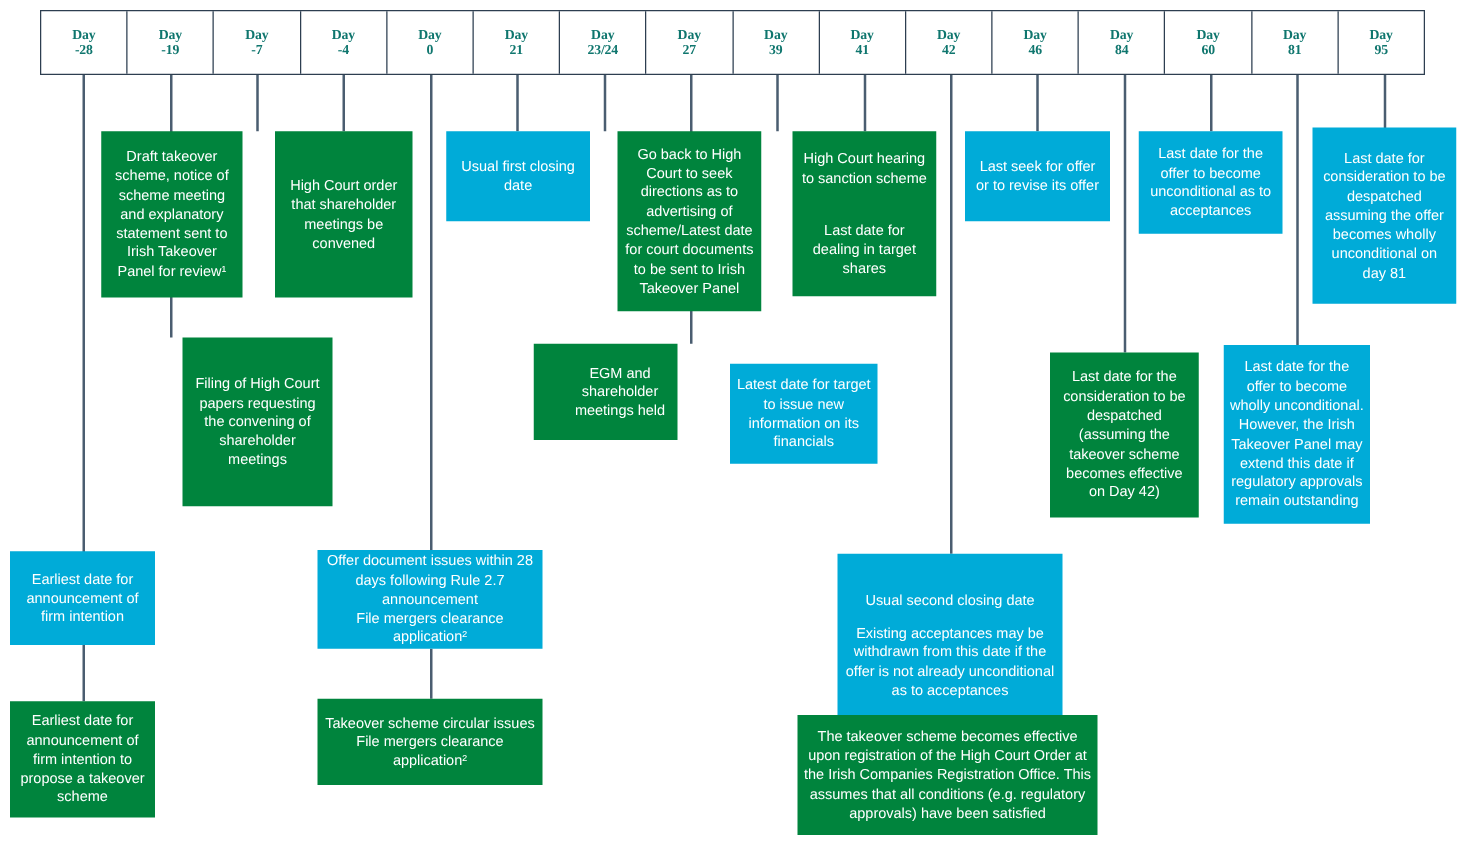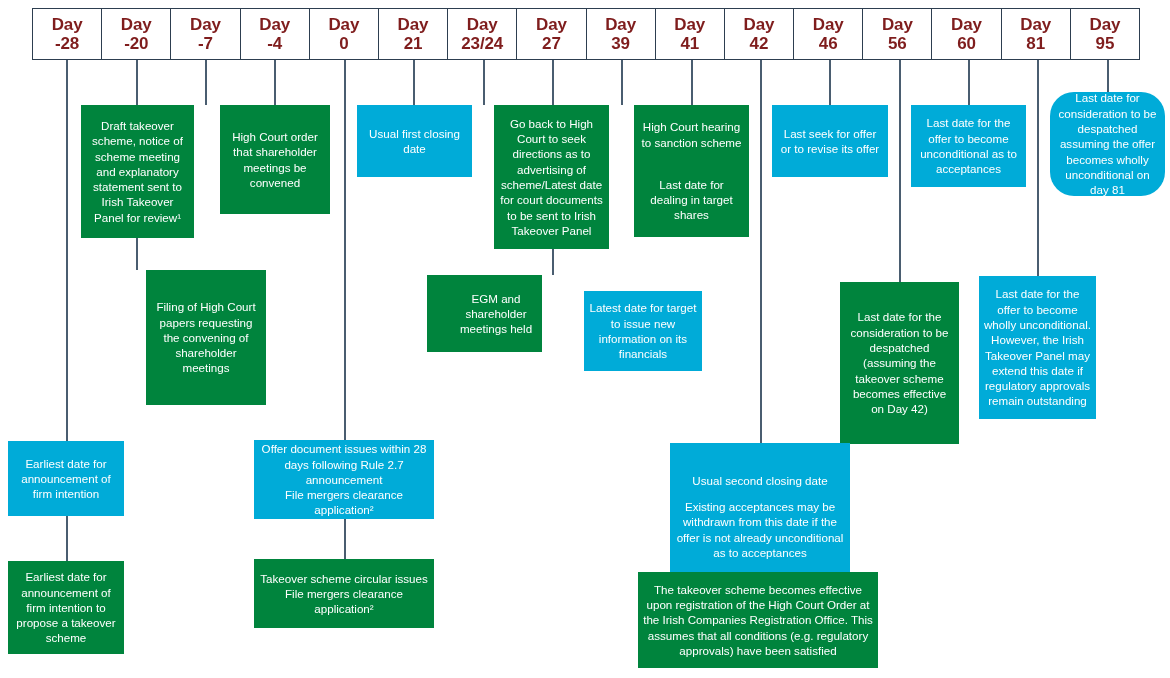--- a/index.html
+++ b/index.html
@@ -32,25 +32,26 @@
     background: #ffffff;
   }
   .day-cell {
     flex: 1 1 0;
     border-right: 1.5px solid #2d3e50;
     box-sizing: border-box;
     display: flex;
     flex-direction: column;
     align-items: center;
     justify-content: center;
-    color: #7f1d1d;
-    font-size: 17px;
+    color: #0f766e;
+    font-size: 11px;
     font-weight: bold;
     line-height: 1.12;
     letter-spacing: -0.1px;
+    font-family: Liberation Serif, serif;
   }
   .day-cell:last-child { border-right: none; }
   .day-cell .day-word { display: block; }
   .day-cell .day-num  { display: block; }
 
   
   .connector {
     position: absolute;
     width: 2px;
     background: #4a5d70;
@@ -84,21 +85,21 @@
 
 <div id="canvas">
 
   <div id="day-scale">
     <div class="day-cell">
       <span class="day-word">Day</span>
       <span class="day-num">-28</span>
     </div>
     <div class="day-cell">
       <span class="day-word">Day</span>
-      <span class="day-num">-20</span>
+      <span class="day-num">-19</span>
     </div>
     <div class="day-cell">
       <span class="day-word">Day</span>
       <span class="day-num">-7</span>
     </div>
     <div class="day-cell">
       <span class="day-word">Day</span>
       <span class="day-num">-4</span>
     </div>
     <div class="day-cell">
@@ -128,21 +129,21 @@
     <div class="day-cell">
       <span class="day-word">Day</span>
       <span class="day-num">42</span>
     </div>
     <div class="day-cell">
       <span class="day-word">Day</span>
       <span class="day-num">46</span>
     </div>
     <div class="day-cell">
       <span class="day-word">Day</span>
-      <span class="day-num">56</span>
+      <span class="day-num">84</span>
     </div>
     <div class="day-cell">
       <span class="day-word">Day</span>
       <span class="day-num">60</span>
     </div>
     <div class="day-cell">
       <span class="day-word">Day</span>
       <span class="day-num">81</span>
     </div>
     <div class="day-cell">
@@ -169,21 +170,21 @@
   <div class="connector" style="left:1107px; top:60px; height:45px;"></div>
 
   <div class="connector" style="left:66px;  top:516px; height:45px;"></div>
   <div class="connector" style="left:344px; top:519px; height:40px;"></div>
   <div class="connector" style="left:760px; top:556px; height:16px;"></div>
 
   <div class="box green" style="left:81px; top:105px; width:113px; height:133px;">
     <p>Draft takeover scheme, notice of scheme meeting and explanatory statement sent to Irish Takeover Panel for review¹</p>
   </div>
 
-  <div class="box green" style="left:220px; top:105px; width:110px; height:109px;">
+  <div class="box green" style="left:220px; top:105px; width:110px; height:133px;">
     <p>High Court order that shareholder meetings be convened</p>
   </div>
 
   <div class="box blue" style="left:357px; top:105px; width:115px; height:72px;">
     <p>Usual first closing date</p>
   </div>
 
   <div class="box green" style="left:494px; top:105px; width:115px; height:144px;">
     <p>Go back to High Court to seek directions as to advertising of scheme/Latest date for court documents to be sent to Irish Takeover Panel</p>
   </div>
@@ -194,37 +195,37 @@
   </div>
 
   <div class="box blue" style="left:772px; top:105px; width:116px; height:72px;">
     <p>Last seek for offer or to revise its offer</p>
   </div>
 
   <div class="box blue" style="left:911px; top:105px; width:115px; height:82px;">
     <p>Last date for the offer to become unconditional as to acceptances</p>
   </div>
 
-  <div class="box blue" style="left:1050px; top:92px; width:115px; height:104px;border-radius:24px;">
+  <div class="box blue" style="left:1050px; top:102px; width:115px; height:141px;">
     <p>Last date for consideration to be despatched assuming the offer becomes wholly unconditional on day 81</p>
   </div>
 
   <div class="box green" style="left:146px; top:270px; width:120px; height:135px;">
     <p>Filing of High Court papers requesting the convening of shareholder meetings</p>
   </div>
 
   <div class="box green" style="left:427px; top:275px; width:115px; height:77px;padding-left:28px;">
     <p>EGM and shareholder meetings held</p>
   </div>
 
   <div class="box blue" style="left:560px; top:291px; width:118px; height:80px;margin-left:24px;">
     <p>Latest date for target to issue new information on its financials</p>
   </div>
 
-  <div class="box green" style="left:840px; top:282px; width:119px; height:162px;">
+  <div class="box green" style="left:840px; top:282px; width:119px; height:132px;">
     <p>Last date for the consideration to be despatched (assuming the takeover scheme becomes effective on Day 42)</p>
   </div>
 
   <div class="box blue" style="left:979px; top:276px; width:117px; height:143px;">
     <p>Last date for the offer to become wholly unconditional. However, the Irish Takeover Panel may extend this date if regulatory approvals remain outstanding</p>
   </div>
 
   <div class="box blue" style="left:8px; top:441px; width:116px; height:75px;">
     <p>Earliest date for announcement of firm intention</p>
   </div>

